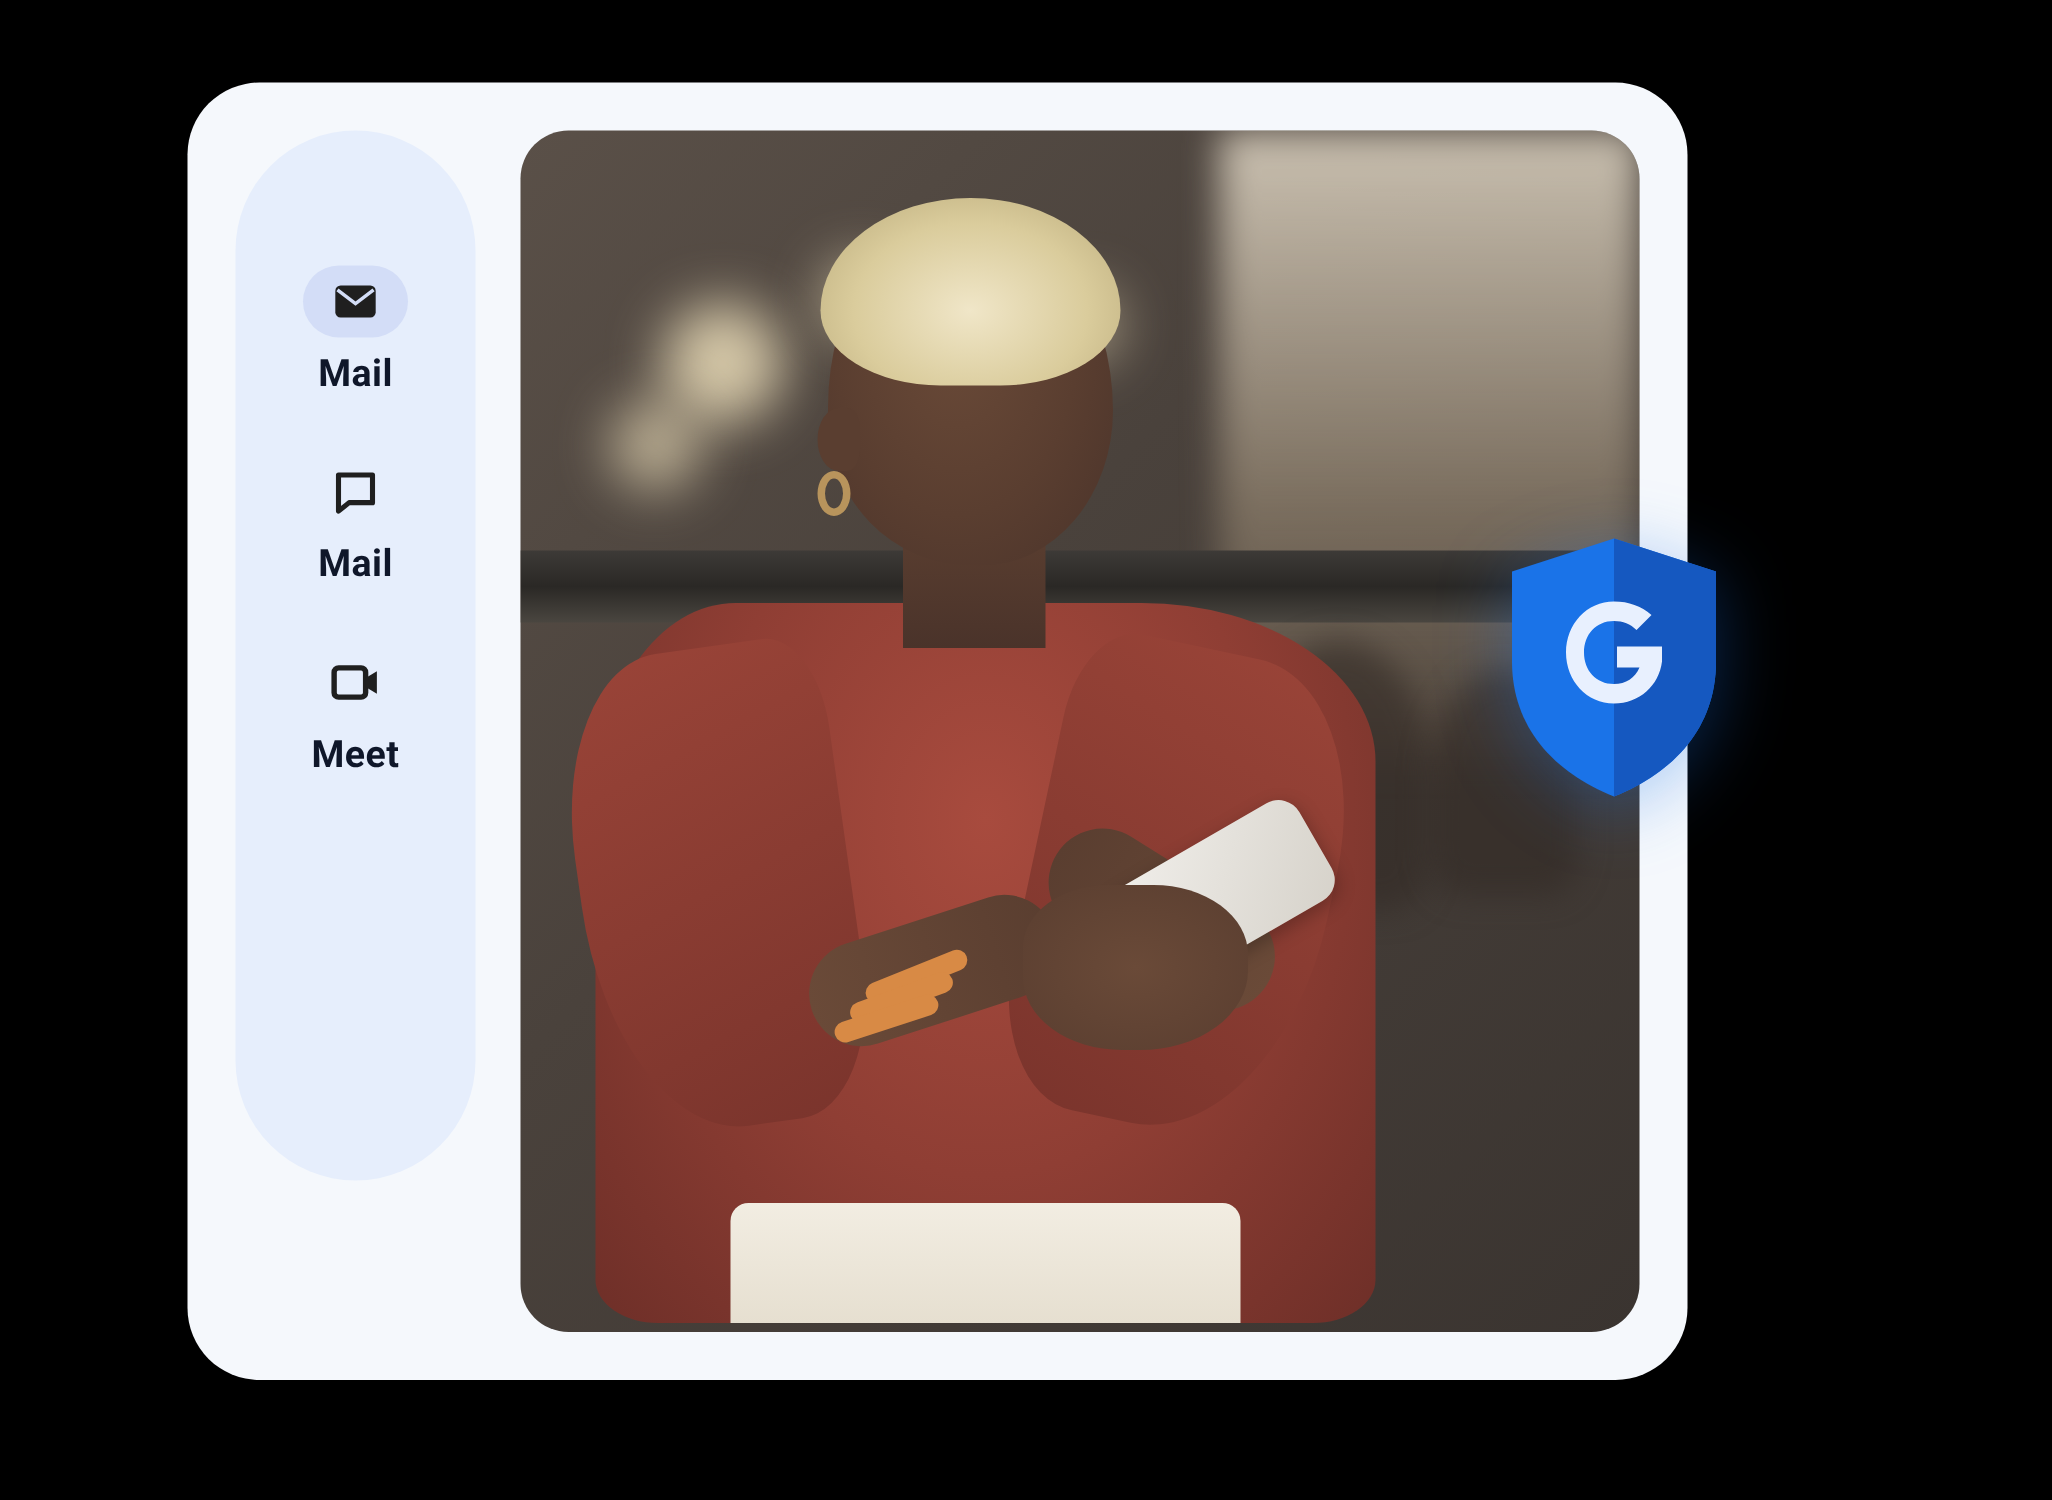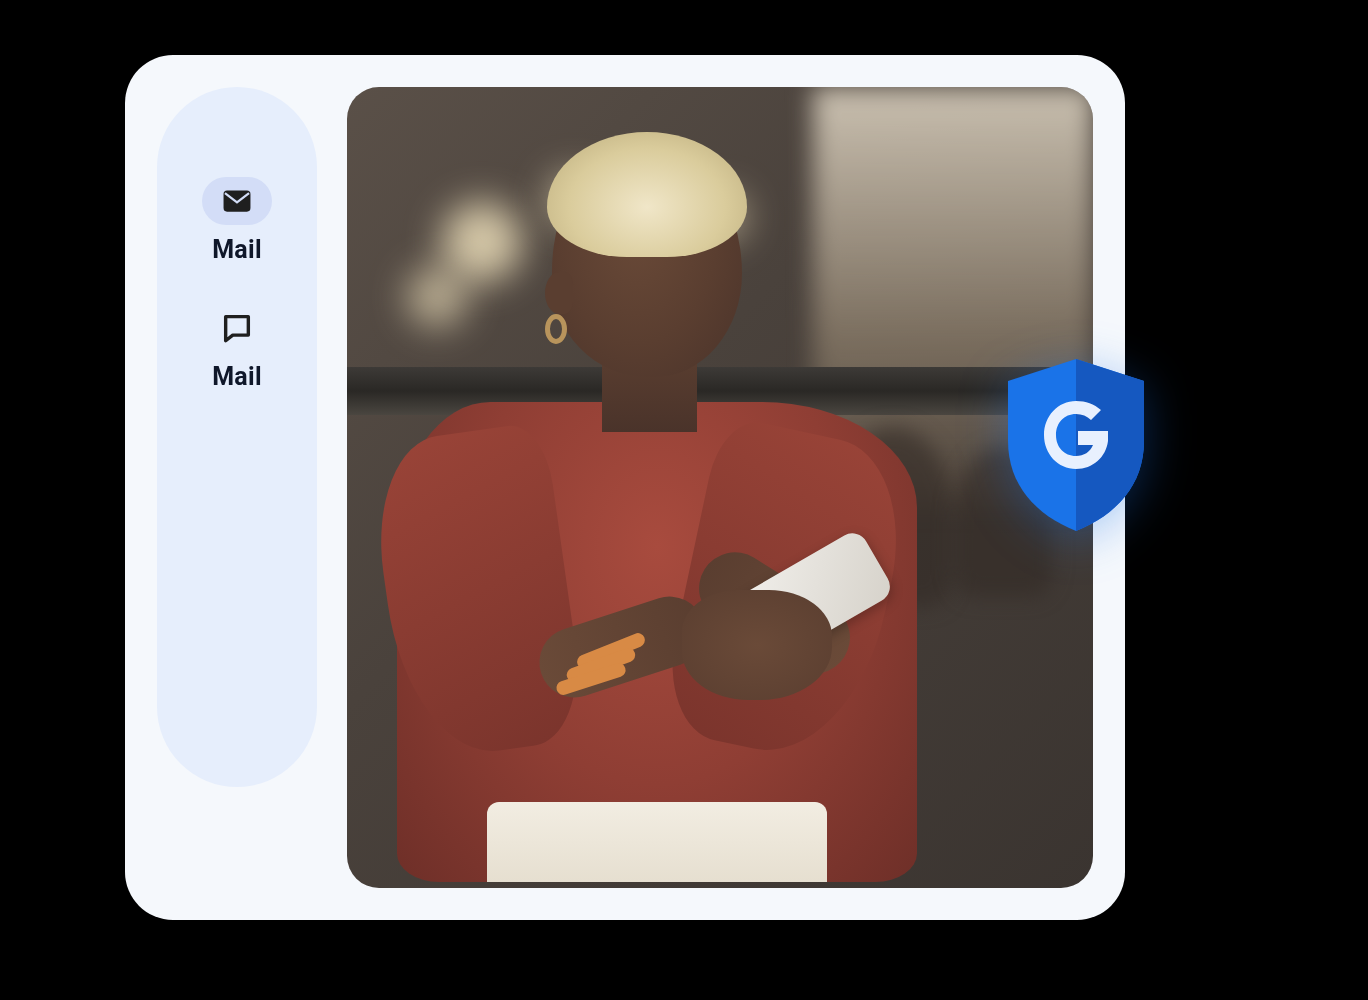--- a/index.html
+++ b/index.html
@@ -189,20 +189,29 @@
     <div class="nav-item">
       <div class="nav-icon-wrap">
         <svg width="34" height="34" viewBox="0 0 24 24" fill="none">
           <path d="M4 4 H20 V17 H9 L4 21 V4 Z" stroke="#1f1f1f" stroke-width="2.4" stroke-linejoin="round" fill="none"></path>
         </svg>
       </div>
       <span class="nav-label">Mail</span>
     </div>
 
 
+    <div class="nav-item">
+      <div class="nav-icon-wrap">
+        <svg width="36" height="36" viewBox="0 0 24 24" fill="none">
+          <rect x="2.5" y="5.5" width="14" height="13" rx="2" stroke="#1f1f1f" stroke-width="2.4" fill="none"></rect>
+          <path d="M16.5 10 L21.5 7 V17 L16.5 14 Z" fill="#1f1f1f"></path>
+        </svg>
+      </div>
+      <span class="nav-label">Meet</span>
+    </div>
 
   </div>
 
   <div class="photo-area">
     <div class="window-glow"></div>
     <div class="bokeh b1"></div>
     <div class="bokeh b2"></div>
     <div class="bokeh b3"></div>
     <div class="bokeh b4"></div>
     <div class="beam"></div>

